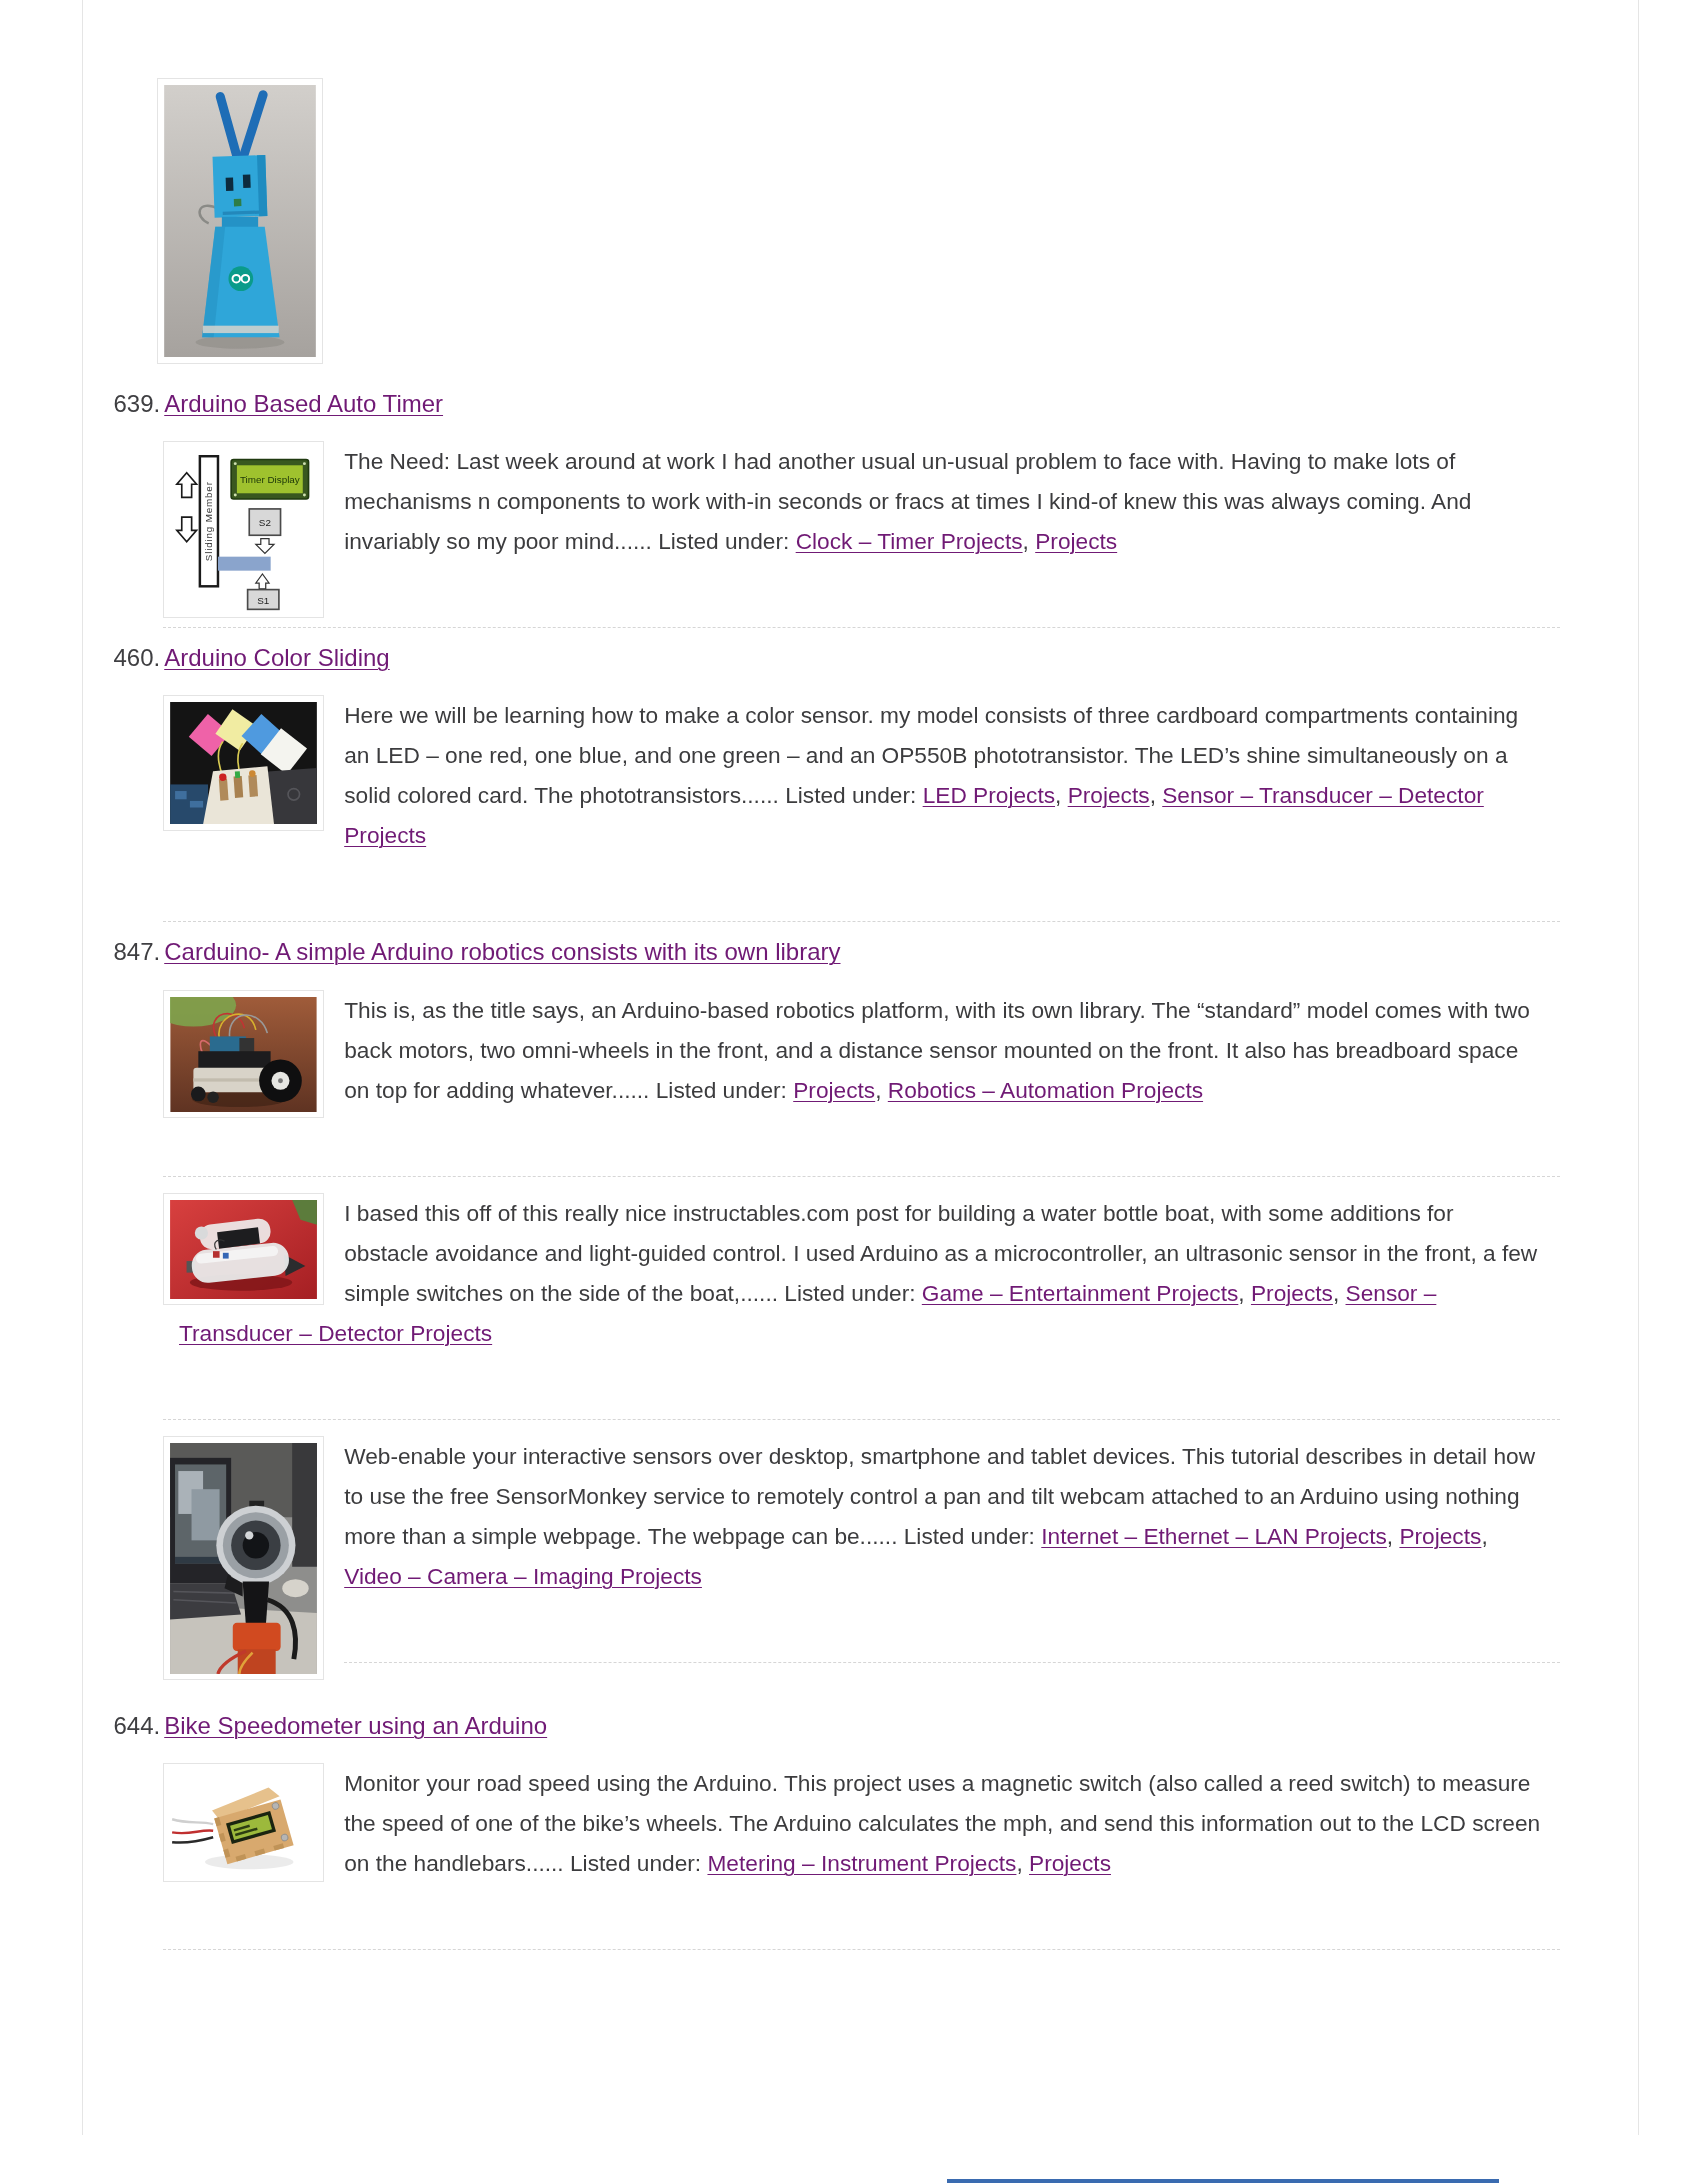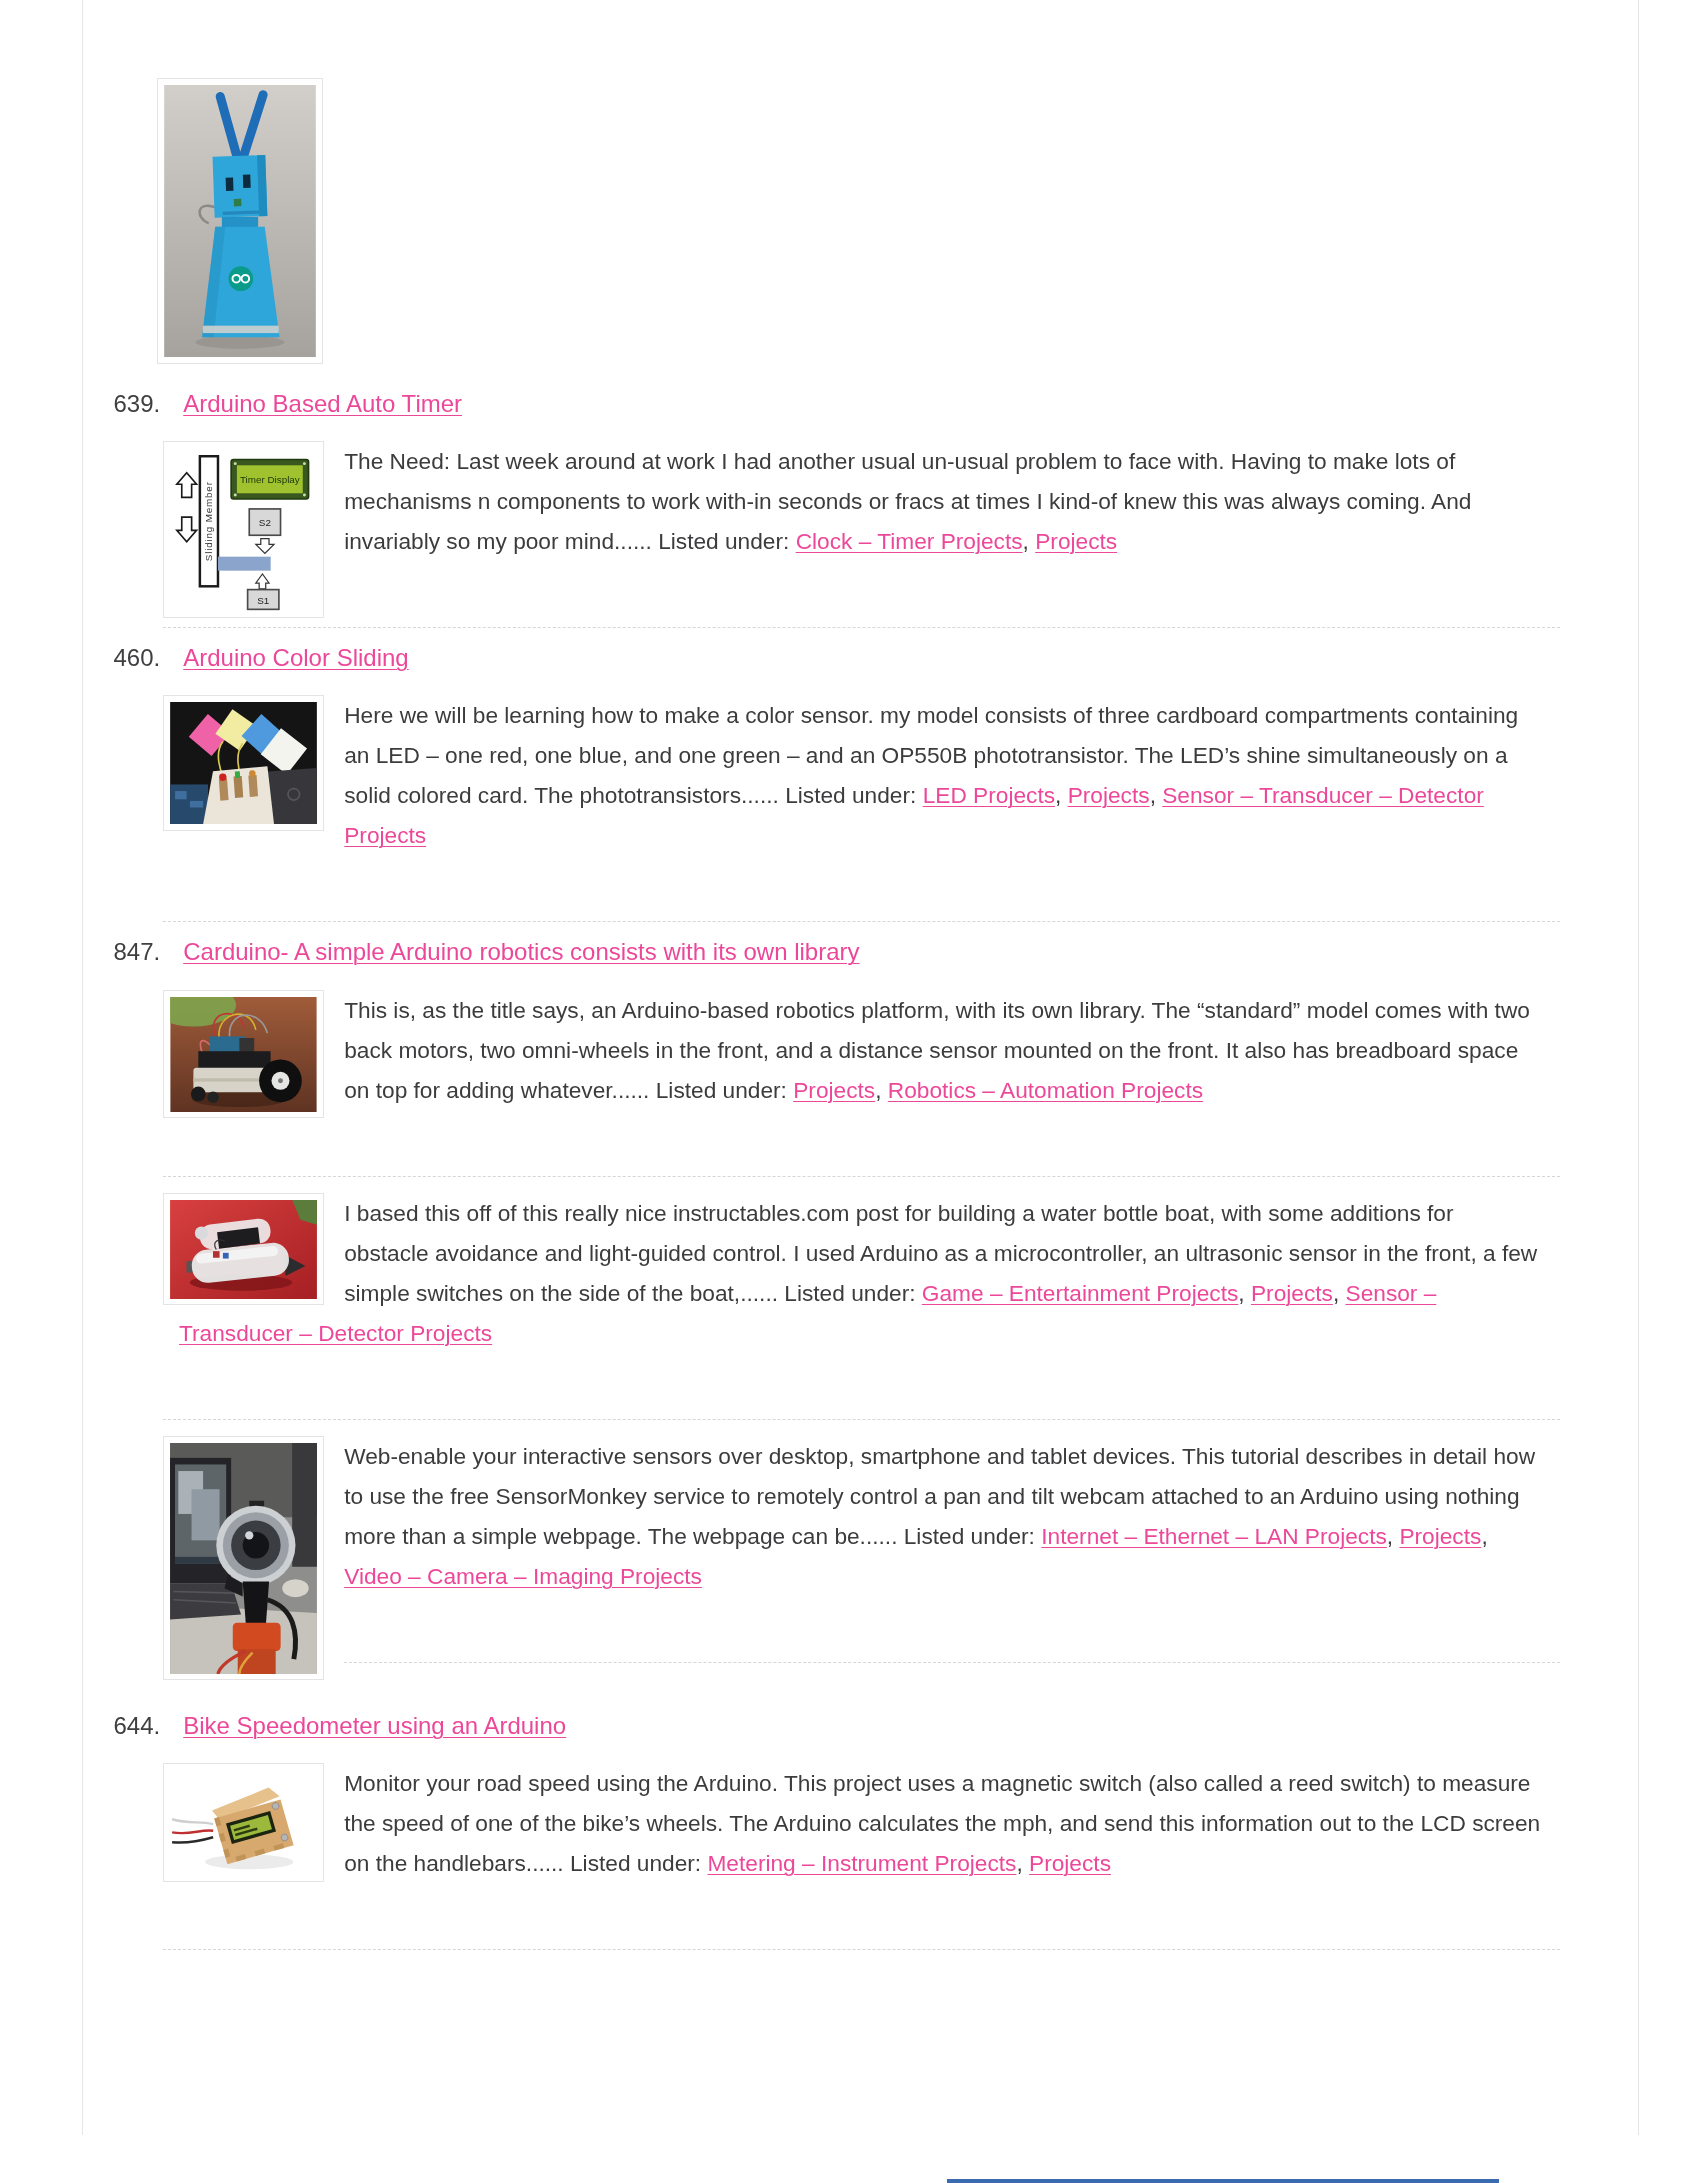--- a/index.html
+++ b/index.html
@@ -16,22 +16,22 @@
   .top-thumb {
     margin-left:74px; margin-bottom:23px; width:152px;
     padding:5.8px; border:0.8px solid #e4e4e4; background:#fff;
   }
   .top-thumb svg { display:block; }
   .entry { margin:0; }
   .entry-head {
     margin:13px 0 21.4px 30.5px; font-size:24px; line-height:33px;
   }
   .entry-644 .entry-head { margin-top:46px; }
-  .num { color:#3f3f42; margin-right:23px; }
-  a { color:#ec4899; text-decoration:underline; text-decoration-thickness:1.2px; text-underline-offset:3.3px; cursor:pointer; }
+  .num { color:#3f3f42; margin-right:4px; }
+  a { color:#701a75; text-decoration:underline; text-decoration-thickness:1.2px; text-underline-offset:3.3px; cursor:pointer; }
   .entry-body { margin-left:80px; margin-right:78px; }
   .thumb {
     float:left; width:147px; padding:5.8px; margin-right:20.6px;
     border:0.8px solid #e4e4e4; background:#fff; display:block;
   }
   .thumb svg { display:block; }
   .desc {
     margin:16px; font-size:22.7px; line-height:40px; color:#3c3c3e;
     text-align:left;
   }

